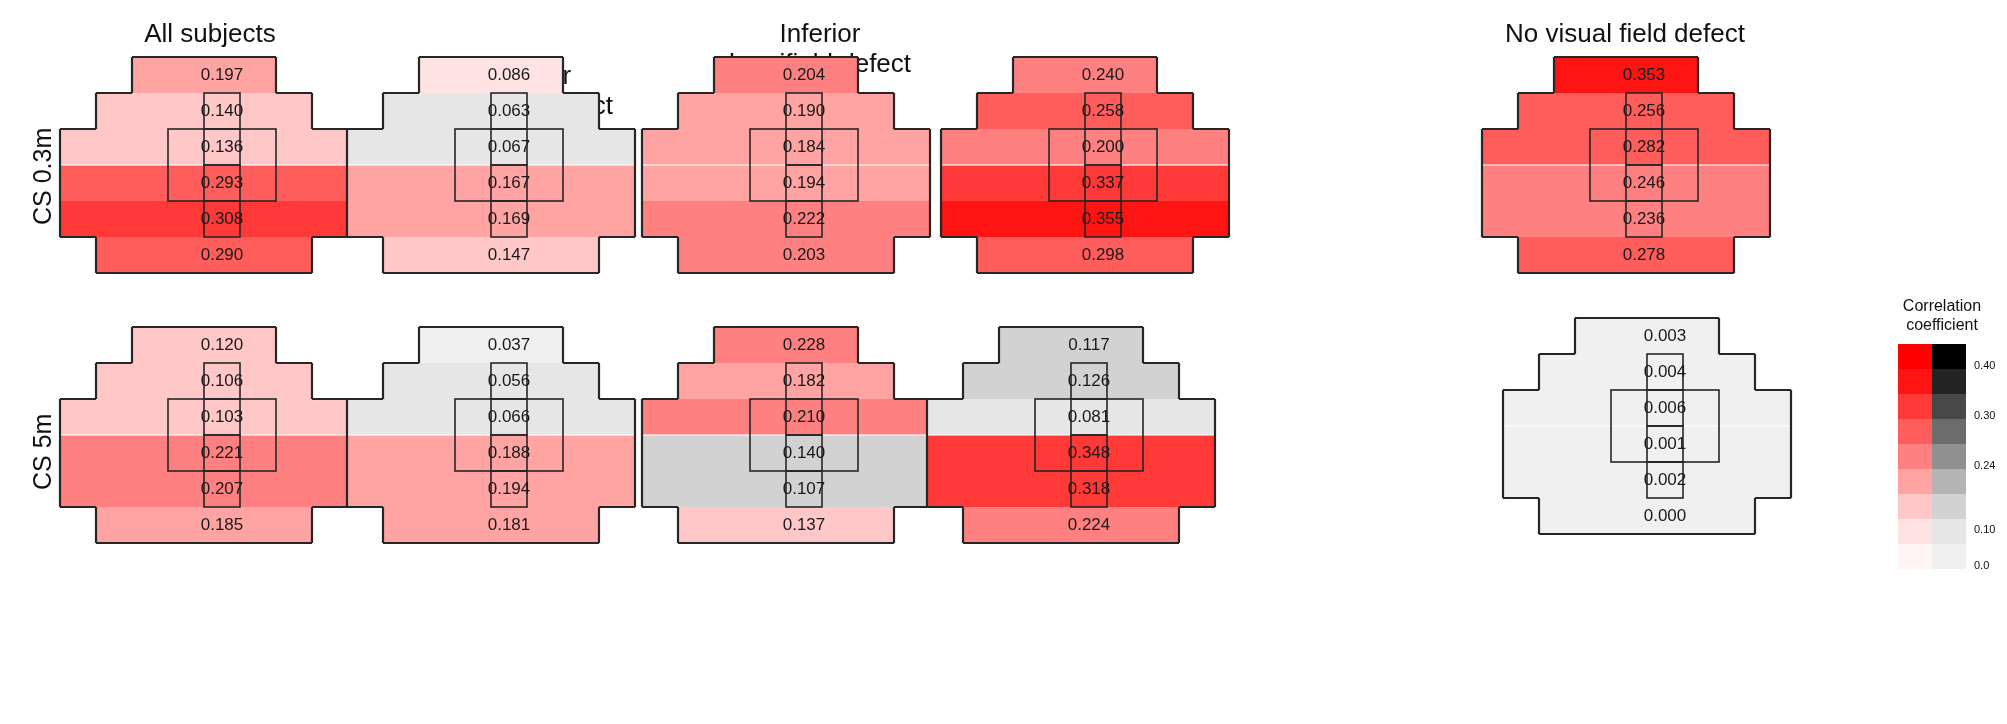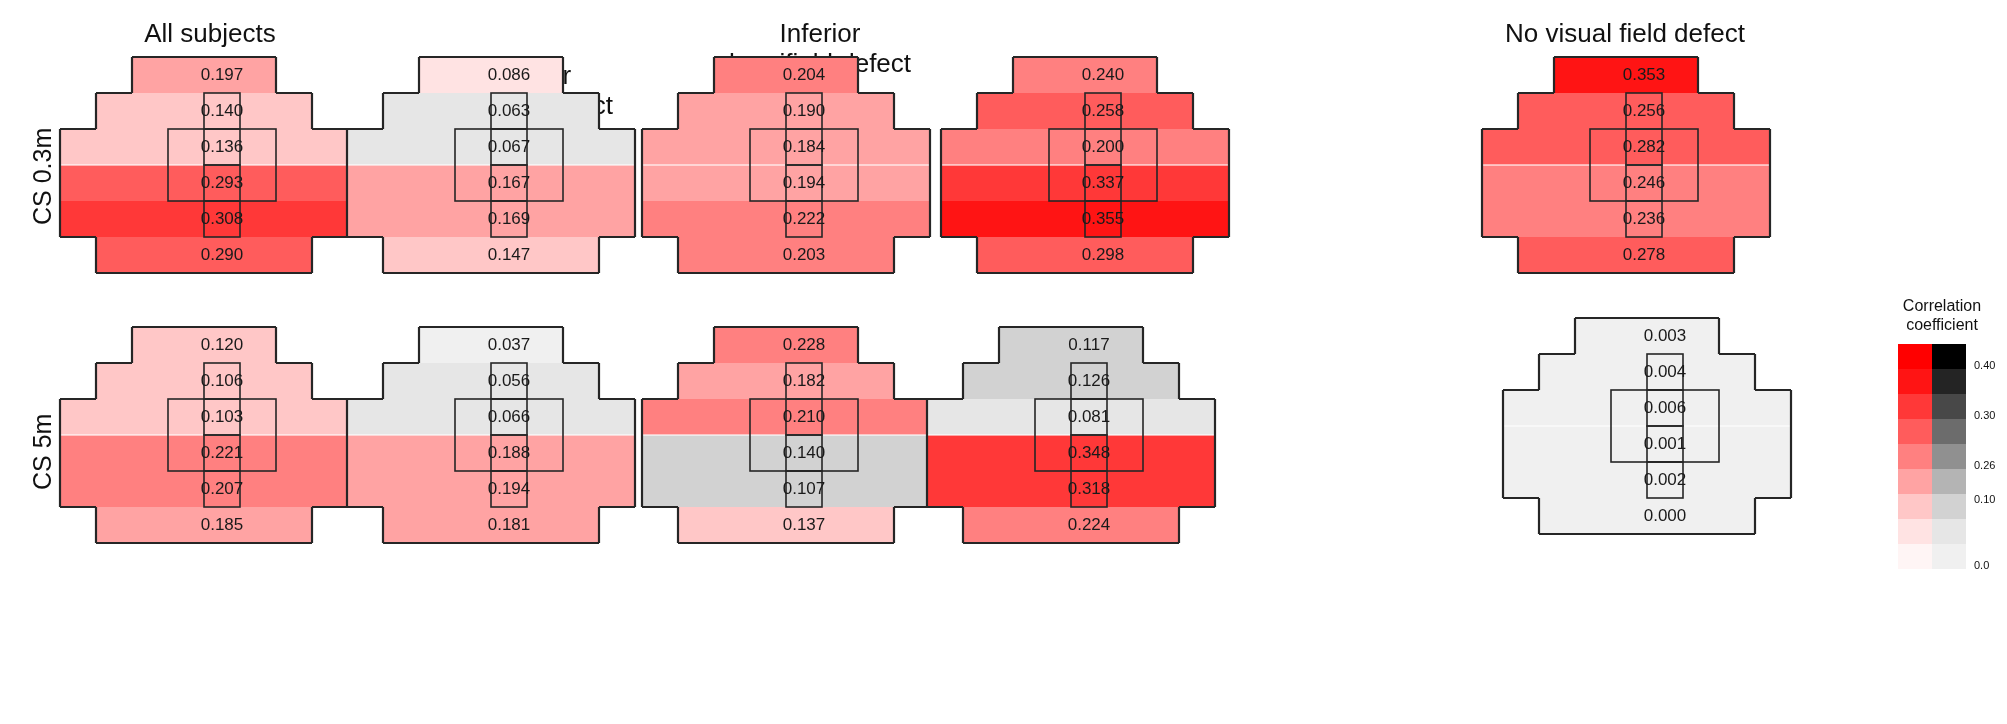--- a/index.html
+++ b/index.html
@@ -960,19 +960,19 @@
           <div style="width: 34px; height: 25px; background: rgb(230, 230, 230);"></div>
         </div>
         <div style="display: flex; height: 25px;">
           <div style="width: 34px; height: 25px; background: rgb(255, 245, 245);"></div>
           <div style="width: 34px; height: 25px; background: rgb(240, 240, 240);"></div>
         </div>
       </div>
     <div id="legend-ticks">
         <div class="legend-tick" style="left: 94px; top: 63px;">0.40</div>
         <div class="legend-tick" style="left: 94px; top: 113px; text-align: center;">0.30</div>
-        <div class="legend-tick" style="left: 94px; top: 163px;">0.26</div>
-        <div class="legend-tick" style="left: 94px; top: 197px;">0.10</div>
+        <div class="legend-tick" style="left: 94px; top: 163px;">0.24</div>
+        <div class="legend-tick" style="left: 94px; top: 227px;">0.10</div>
         <div class="legend-tick" style="left: 94px; top: 263px; text-align: right;">0.0</div>
       </div>
   </div>
 
 </div>
 
 </body></html>

